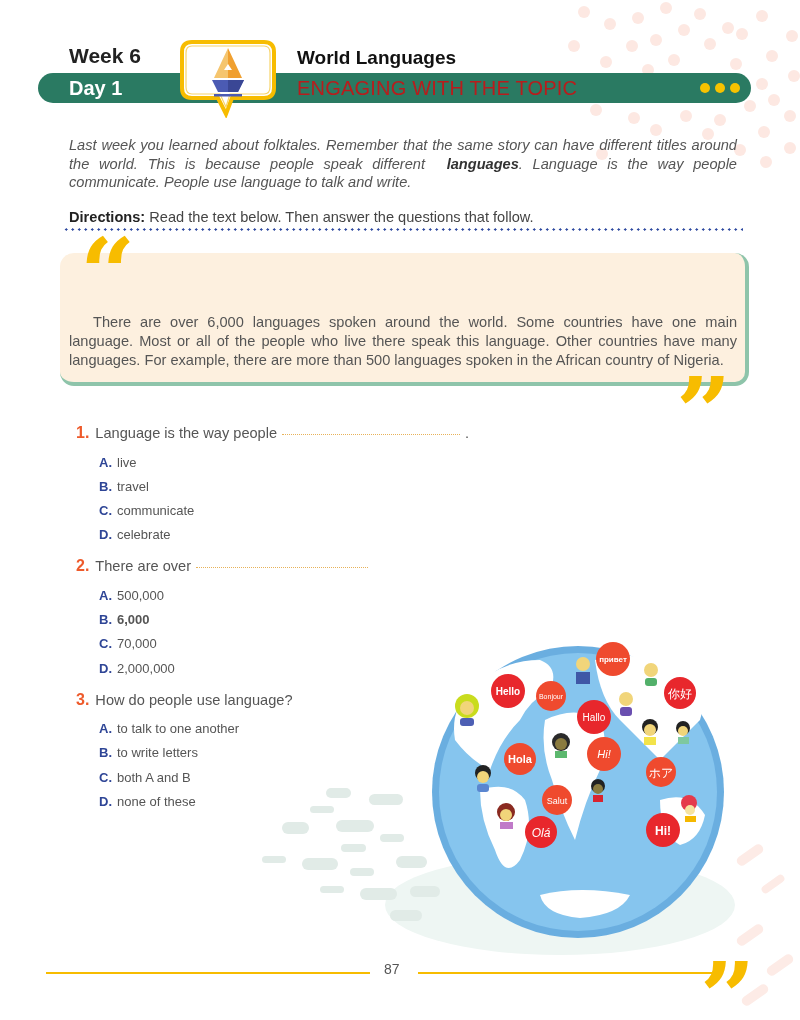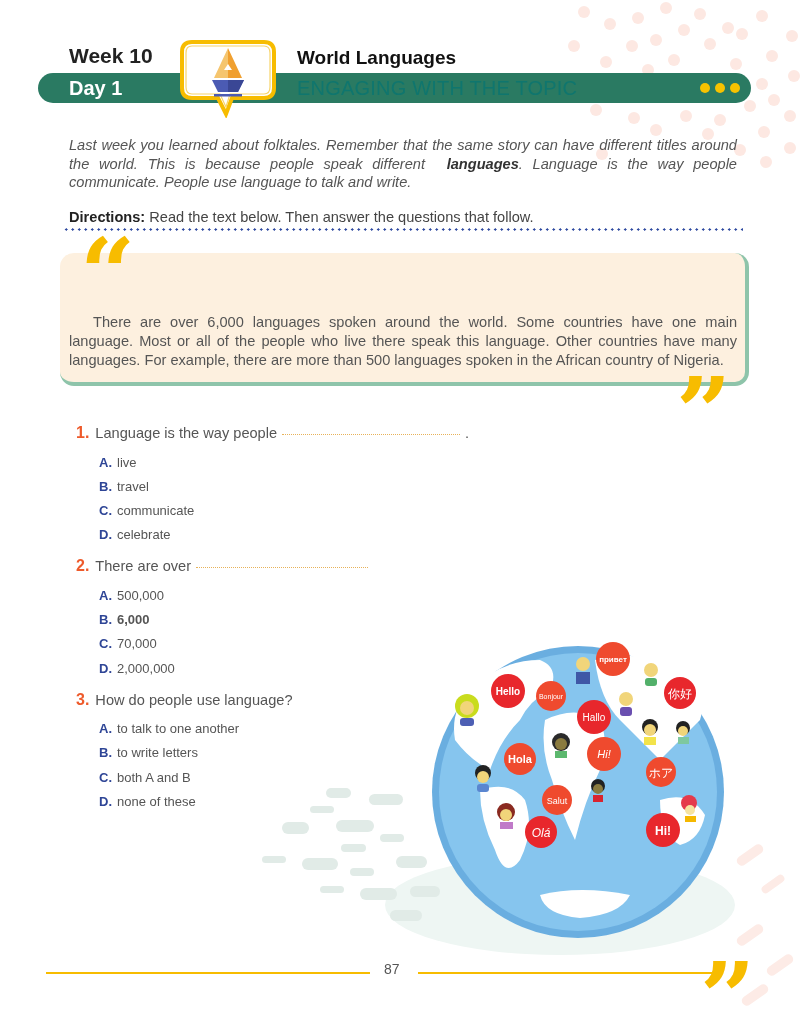--- a/index.html
+++ b/index.html
@@ -8,21 +8,21 @@
 
   
   .dots-bg { position: absolute; left: 560px; top: 0; width: 240px; height: 230px; pointer-events: none; }
   .dots-bg span { position: absolute; width: 12px; height: 12px; border-radius: 50%; background: #fde8e2; }
 
   
   .hdr-week { position: absolute; left: 69px; top: 44px; font-size: 21px; font-weight: bold; color: #222; }
   .hdr-title { position: absolute; left: 297px; top: 47px; font-size: 19px; font-weight: bold; color: #111; }
   .hdr-bar { position: absolute; left: 38px; top: 73px; width: 713px; height: 30px; background: #2a7a62; border-radius: 15px; }
   .hdr-day { position: absolute; left: 69px; top: 77px; font-size: 20px; font-weight: bold; color: #fff; }
-  .hdr-sub { position: absolute; left: 297px; top: 77px; font-size: 20px; color: #0f766e; letter-spacing: 0.2px; text-align: center; }
+  .hdr-sub { position: absolute; left: 297px; top: 77px; font-size: 20px; color: #b91c1c; letter-spacing: 0.2px; text-align: center; }
   .hdr-more { position: absolute; left: 700px; top: 83px; display: flex; gap: 5px; }
   .hdr-more i { display: block; width: 10px; height: 10px; border-radius: 50%; background: #f7c200; }
   .logo-bubble { position: absolute; left: 178px; top: 36px; width: 100px; height: 82px; }
 
   
   .intro { position: absolute; left: 69px; top: 136px; width: 668px; font-size: 14.6px; line-height: 18.7px; font-style: italic; color: #555; text-align: justify; }
   .intro b { font-weight: bold; color: #333; margin-left: 12px; }
   .directions { position: absolute; left: 69px; top: 209px; font-size: 14.6px; color: #444; }
   .directions b { color: #222; }
   .dotline { position: absolute; left: 63px; top: 228px; width: 680px; height: 3px;
@@ -84,21 +84,21 @@
   <span style="left:90px;top:124px"></span>
     <span style="left:142px;top:128px"></span>
     <span style="left:198px;top:126px"></span>
   <span style="left:224px;top:142px"></span>
     <span style="left:174px;top:144px"></span>
     <span style="left:200px;top:156px"></span>
   <span style="left:36px;top:148px"></span>
 </div>
 
 <div class="hdr-bar"></div>
-<div class="hdr-week">Week 10</div>
+<div class="hdr-week">Week 6</div>
 <div class="hdr-day">Day 1</div>
 <div class="hdr-title">World Languages</div>
 <div class="hdr-sub">ENGAGING WITH THE TOPIC</div>
 <div class="hdr-more">
     <i></i>
     <i></i>
     <i></i>
   </div>
 
 <svg class="logo-bubble" viewBox="0 0 100 82">

